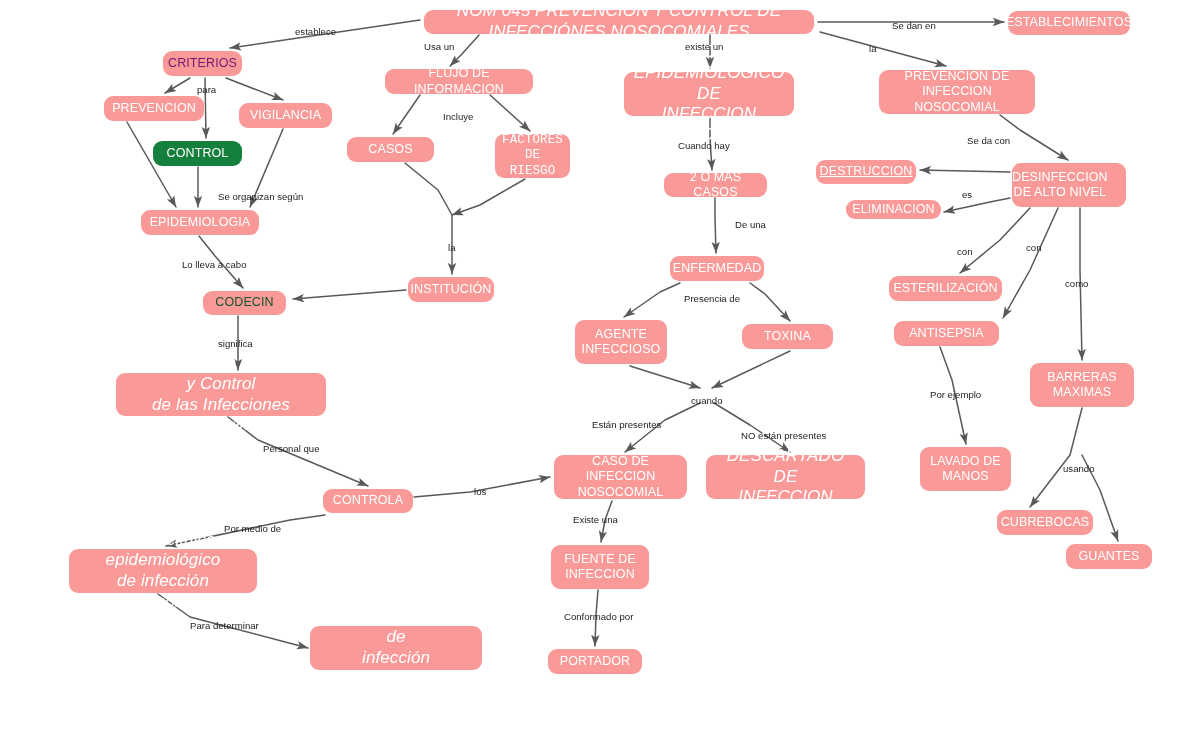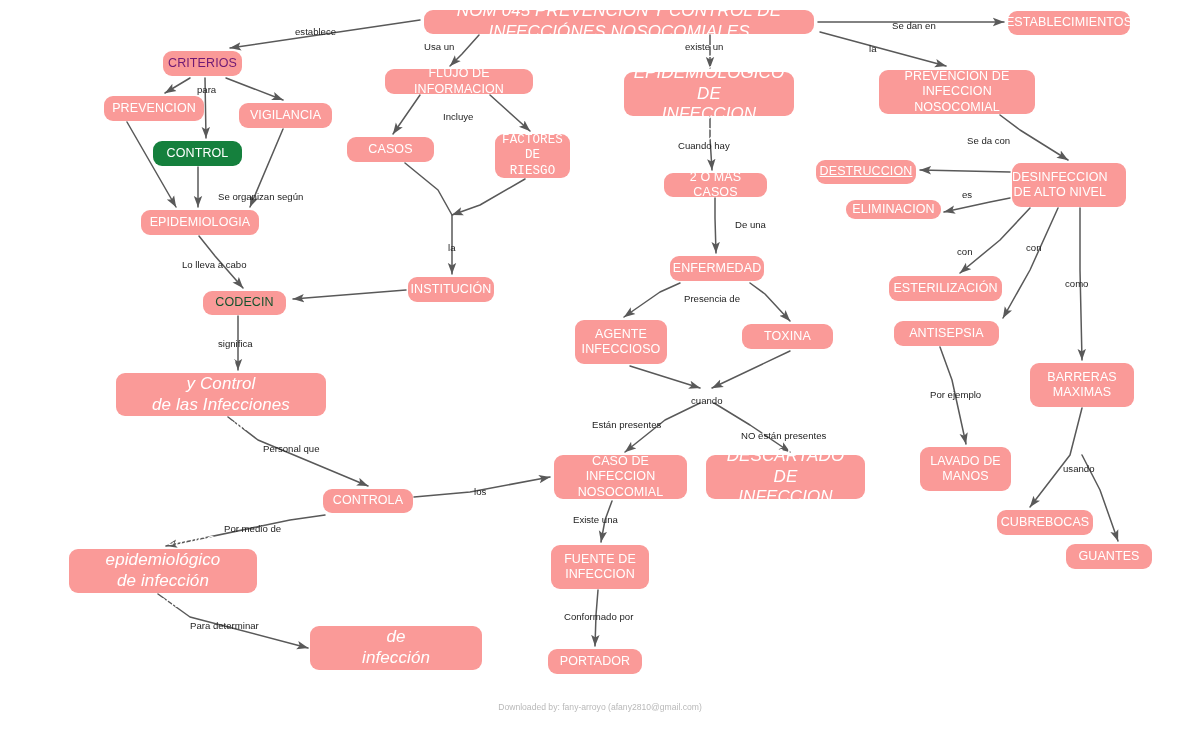--- a/index.html
+++ b/index.html
@@ -178,14 +178,13 @@
       <div class="lbl" style="left: 741px; top: 431px;">NO están presentes</div>
       <div class="lbl" style="left: 263px; top: 444px;">Personal que</div>
       <div class="lbl" style="left: 1063px; top: 464px;">usando</div>
       <div class="lbl" style="left: 474px; top: 487px;">los</div>
       <div class="lbl" style="left: 573px; top: 515px;">Existe una</div>
       <div class="lbl" style="left: 224px; top: 524px;">Por medio de</div>
       <div class="lbl" style="left: 564px; top: 612px;">Conformado por</div>
       <div class="lbl" style="left: 190px; top: 621px;">Para determinar</div>
     </div>
 
-  <div class="footer" style="top:701px">Downloaded by: fany-arroyo (afany2810@gmail.com)</div>
 </div>
 
 </body></html>

